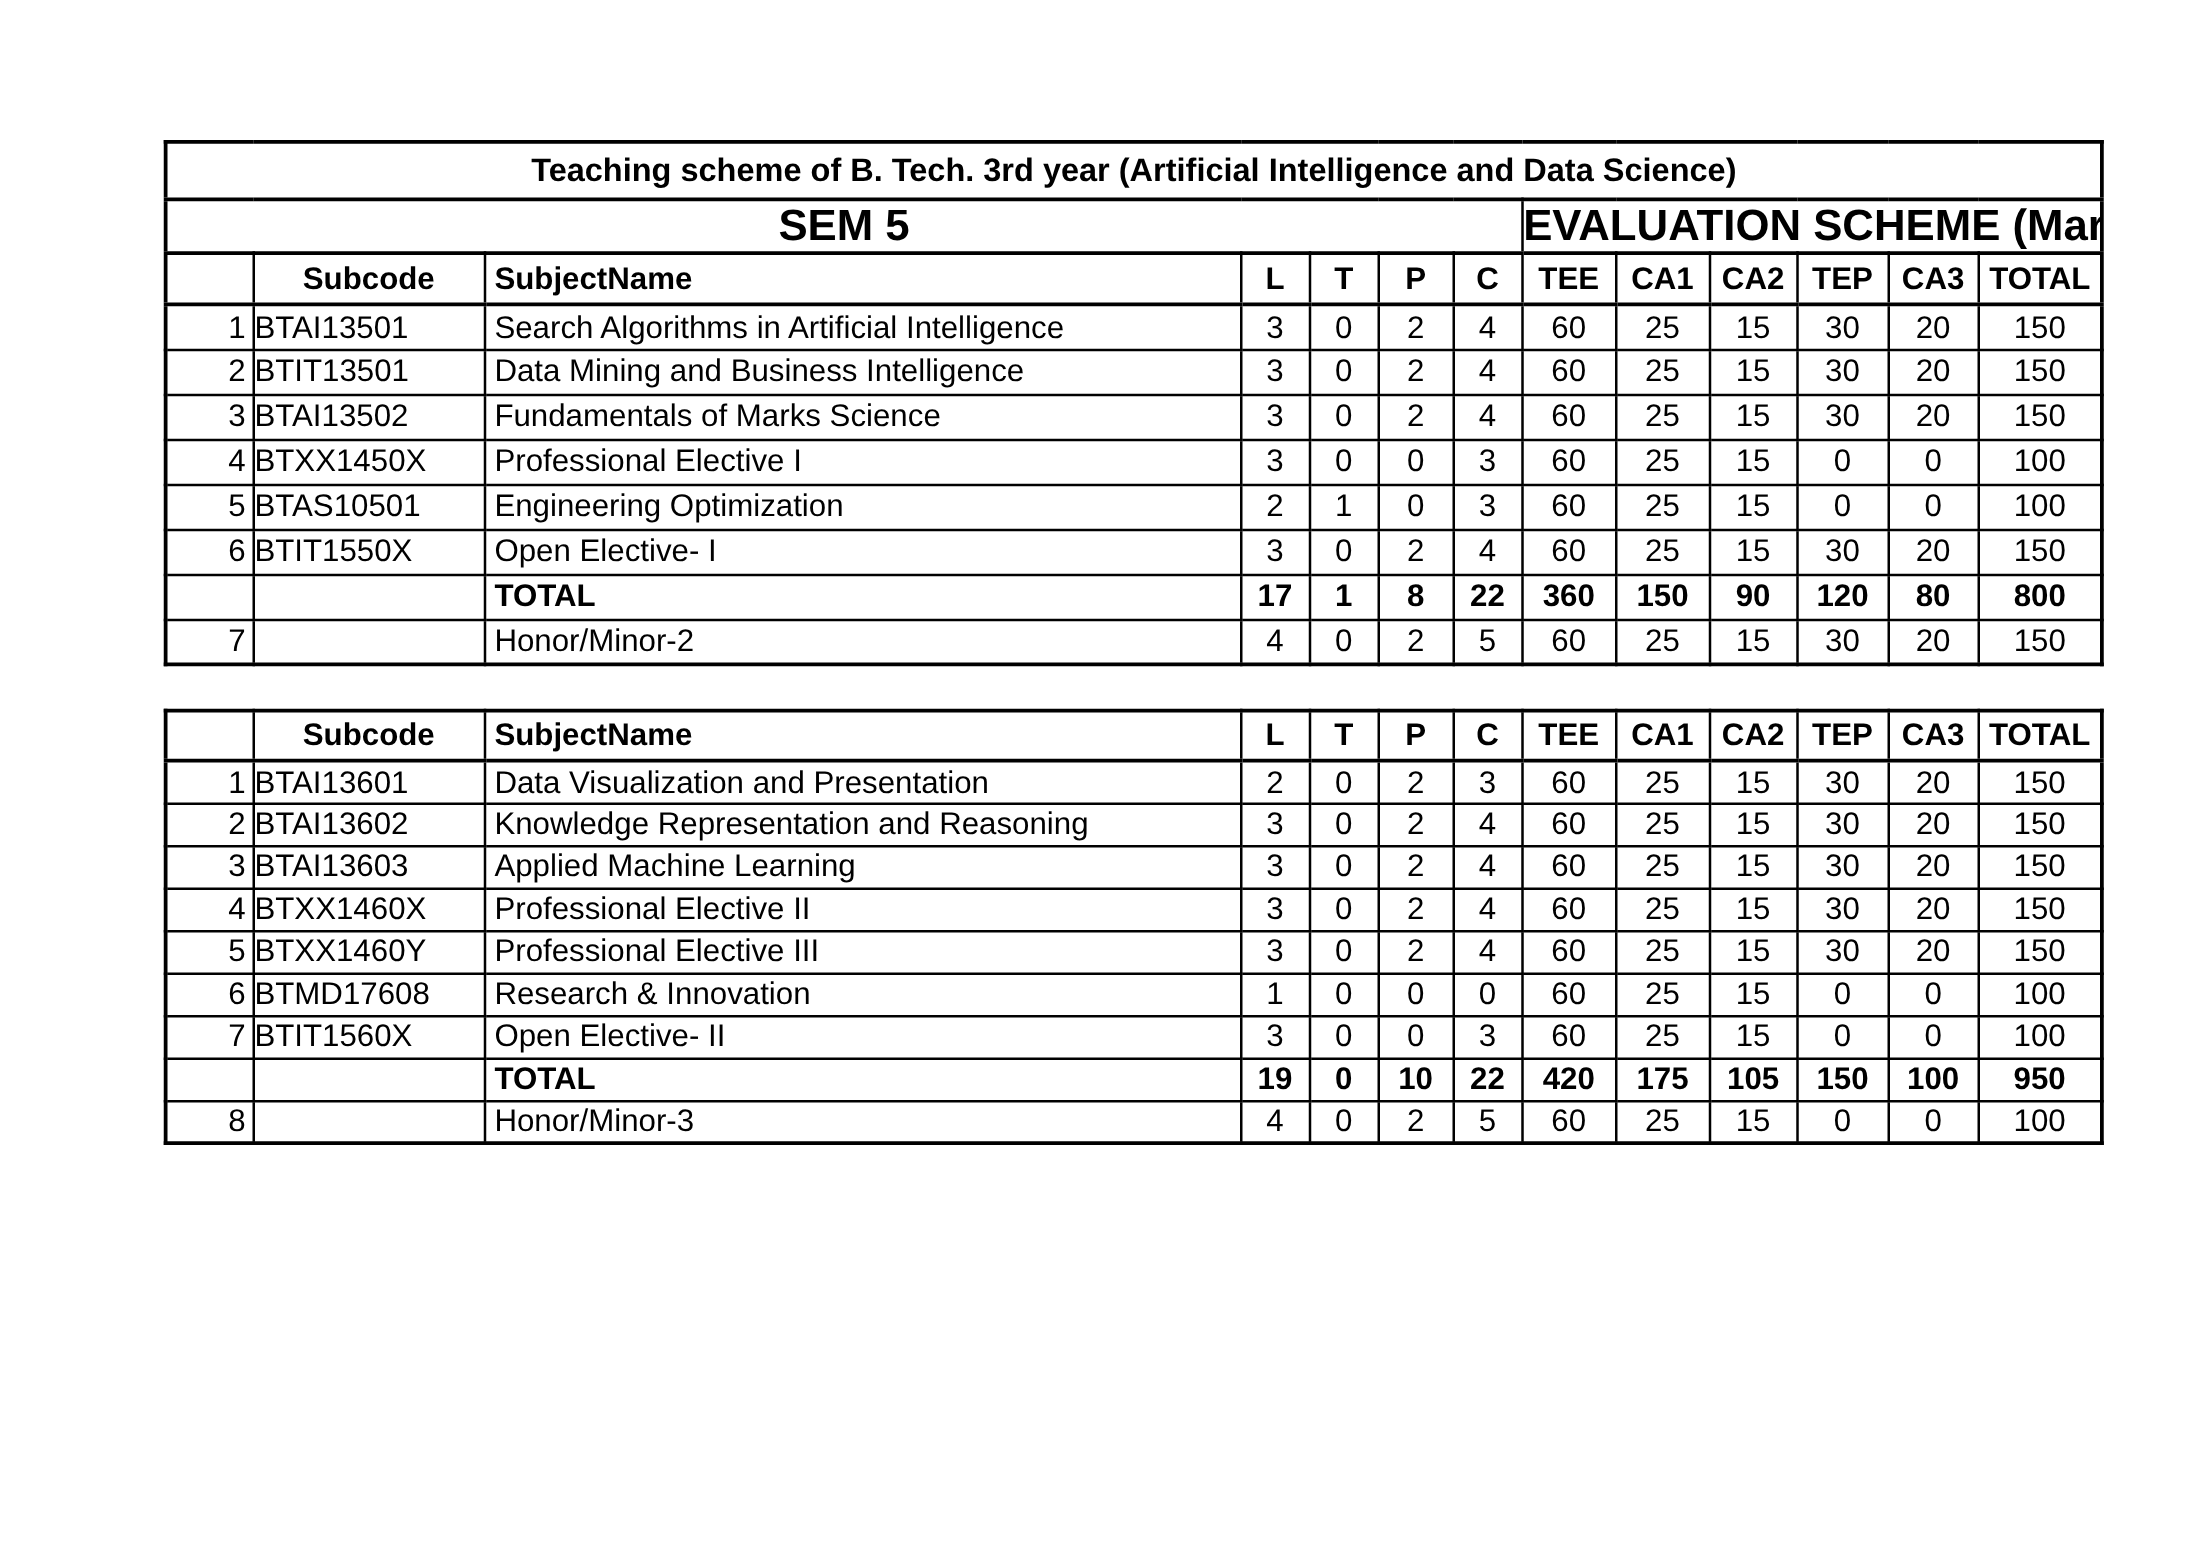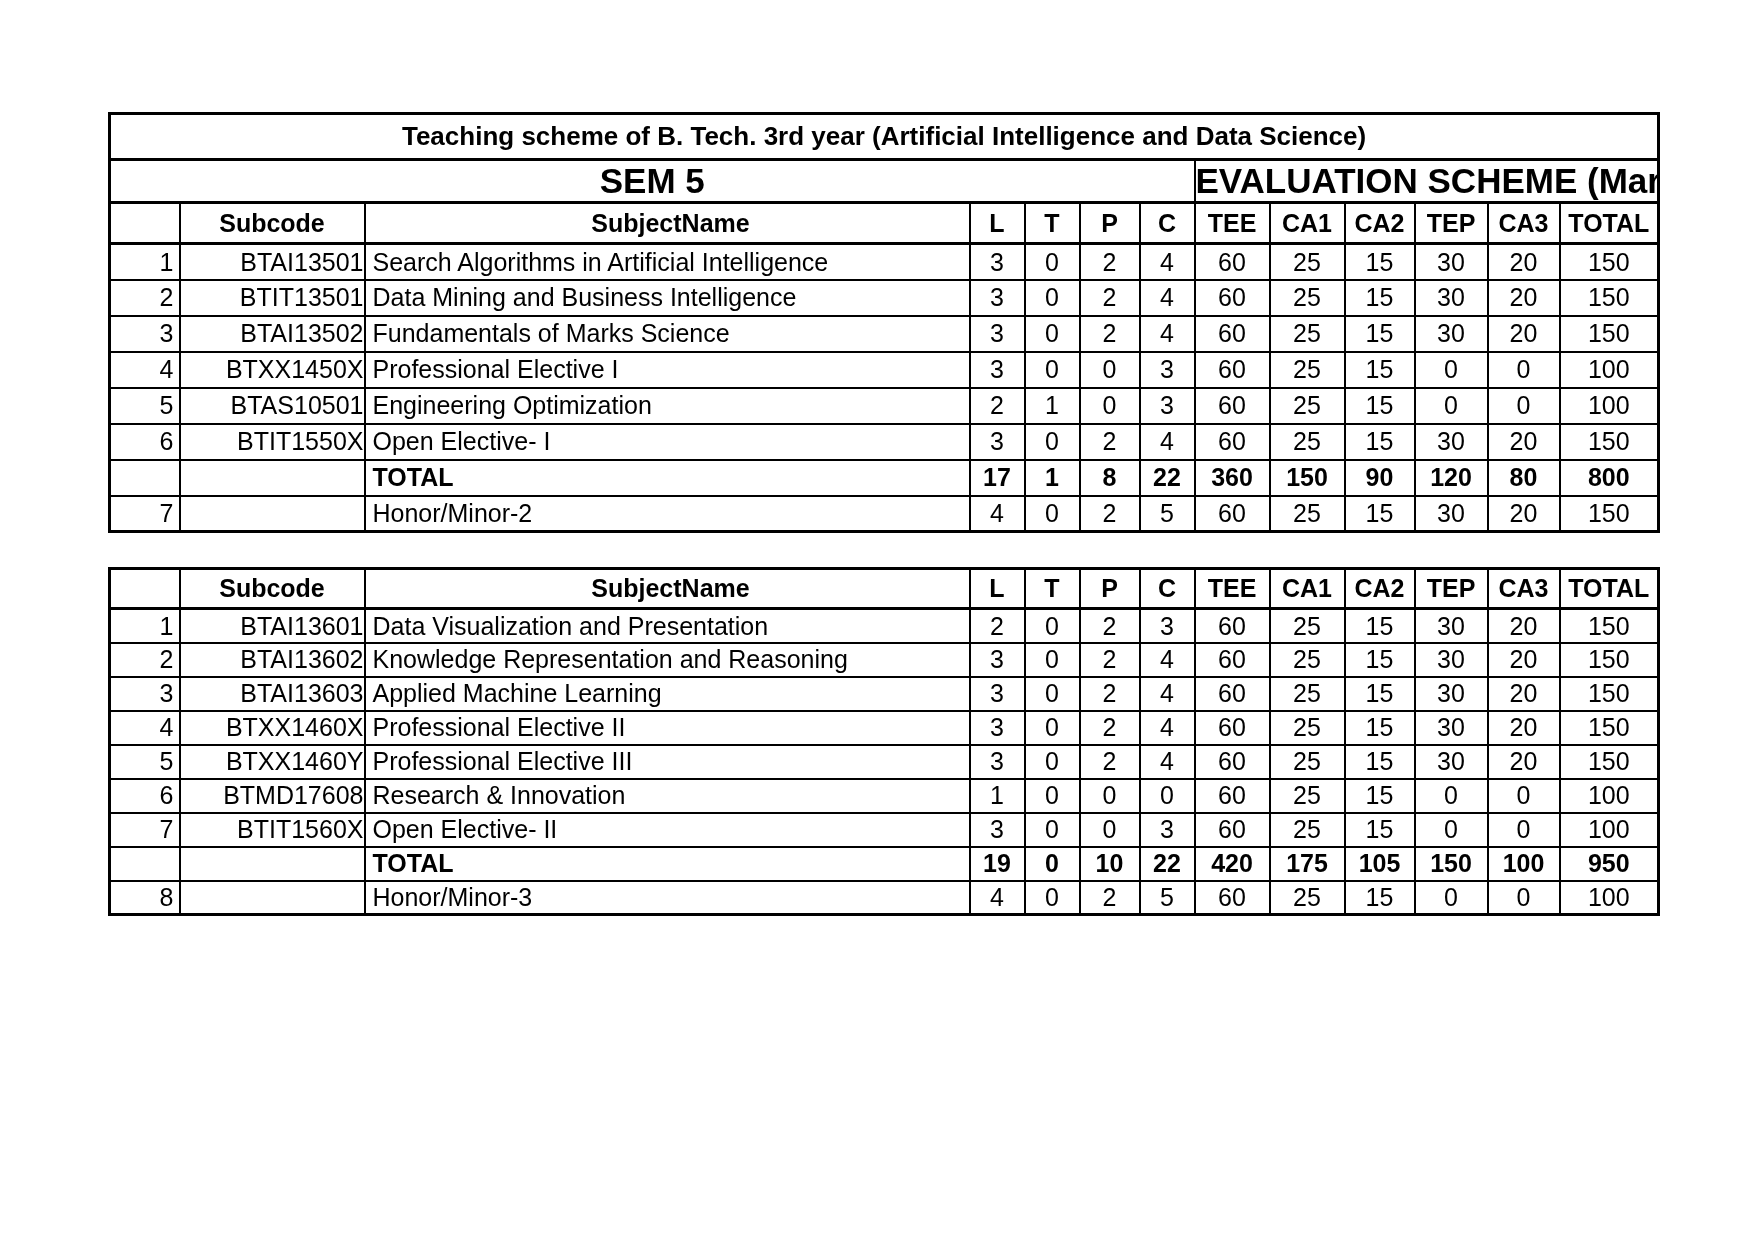--- a/index.html
+++ b/index.html
@@ -10,21 +10,21 @@
   body {
     width: 1755px;
     height: 1241px;
     position: relative;
     overflow: hidden;
     font-family: "Liberation Sans", "DejaVu Sans", sans-serif;
     color: #000000;
   }
   .sheet {
     position: absolute;
-    left: 88px;
+    left: 111px;
     top: 112px;
     padding-left: 20px;
   }
   table {
     border-collapse: collapse;
     table-layout: fixed;
     width: 1549px;
     border: 3px solid #000;
     background: #ffffff;
   }
@@ -49,24 +49,24 @@
     font-weight: bold;
     font-size: 35px;
     text-align: center;
   }
   .row-header td {
     border-bottom-width: 3px;
     font-weight: bold;
     text-align: center;
     margin-left: 24px;
   }
-  .row-header td.c-name { text-align: center; padding-left: 7px; }
+  .row-header td.c-name { text-align: left; padding-left: 7px; }
   
   .c-no   { text-align: right;  padding-right: 5px; }
-  .c-sub  { text-align: right; }
+  .c-sub  { text-align: left; }
   .c-name { text-align: left;   padding-left: 7px; }
   .c-num  { text-align: center; }
   .total-row td { font-weight: bold; }
   
   .t1 .row-title   { height: 46px; }
   .t1 .row-section { height: 43px; }
   .t1 .row-header  { height: 41px; }
   .t1 .data-row    { height: 36px; }
   .t2              { margin-top: 34px; }
   .t2 .row-section { height: 40px; }

